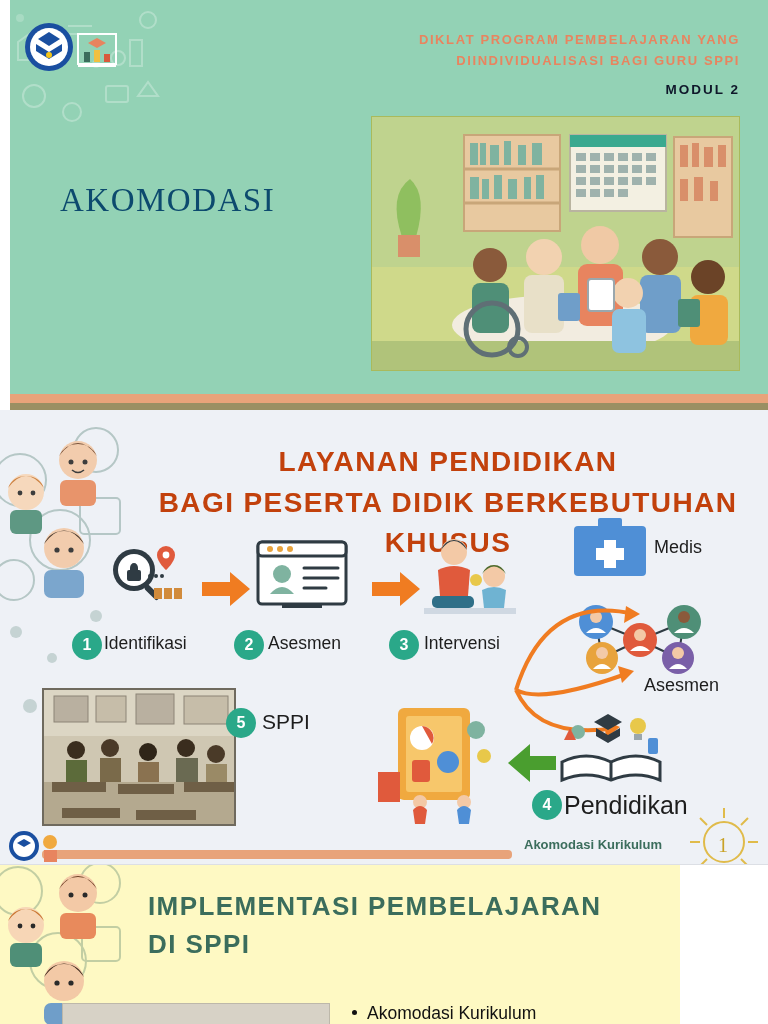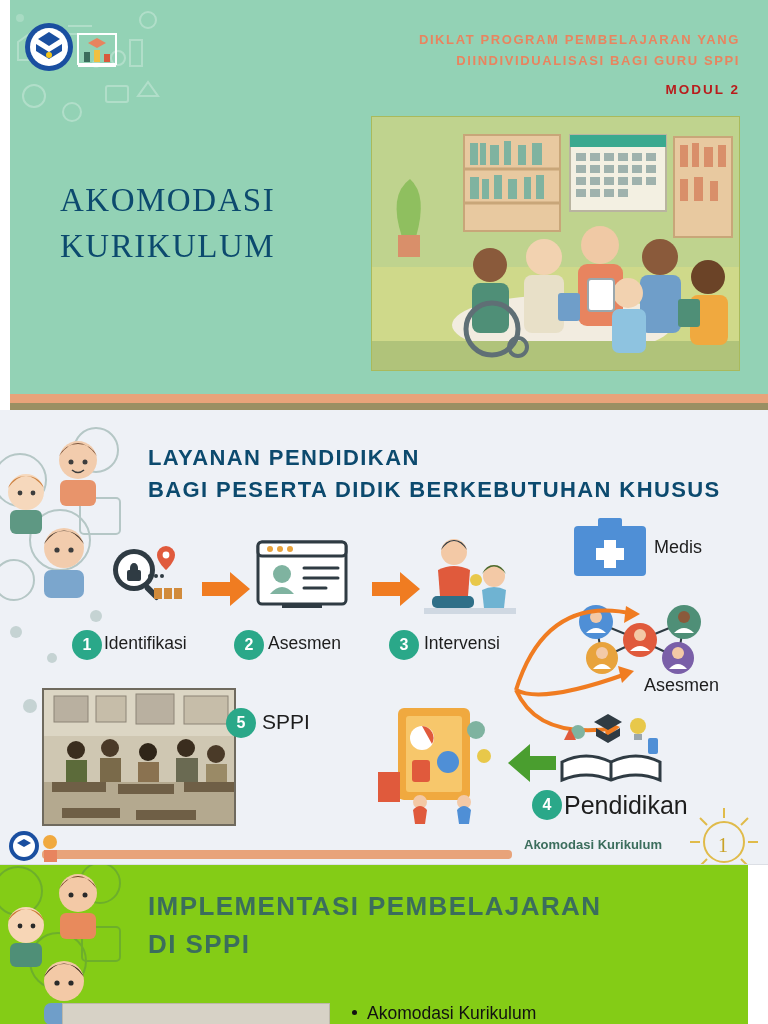--- a/index.html
+++ b/index.html
@@ -29,21 +29,21 @@
     position: absolute; left: 66px; top: 28px; width: 42px; height: 44px;
   }
   .s1-title-block {
     position: absolute; right: 38px; top: 30px; width: 420px; text-align: right;
   }
   .s1-kicker {
     color: #e8845f; font-weight: bold; font-size: 13px; letter-spacing: 1.6px;
     line-height: 1.6; text-transform: uppercase;
   }
   .s1-modul {
-    margin-top: 10px; color: #b91c1c; font-weight: bold; font-size: 13.5px;
+    margin-top: 10px; color: #0f172a; font-weight: bold; font-size: 13.5px;
     letter-spacing: 2px;
   }
   .s1-heading {
     position: absolute; left: 50px; top: 178px; width: 300px;
     color: #0c4a6e; font-size: 33px; letter-spacing: 1.5px; line-height: 1.38;
     font-family: "Liberation Serif", serif; font-weight: 400;
   }
   .s1-photo {
     position: absolute; left: 361px; top: 116px; width: 369px; height: 255px;
     background: #b9c86a; border: 1px solid #a9ba5c; overflow: hidden;
@@ -54,22 +54,23 @@
   
   .slide2 {
     position: absolute; left: 0; top: 410px; width: 768px; height: 455px;
     background: #eef1f6; overflow: hidden;
   }
   .s2-doodle {
     position: absolute; left: 0; top: 10px; width: 130px; height: 350px; opacity: .9;
   }
   .s2-head {
     position: absolute; left: 148px; top: 32px; width: 600px;
-    color: #0c4a6e; font-size: 22px; font-weight: bold; letter-spacing: 1.4px;
+    color: #c2410c; font-size: 28px; font-weight: bold; letter-spacing: 1.4px;
     line-height: 1.45;
+    text-align: center;
   }
   .step-label { position: absolute; font-size: 17.5px; color: #1d1d1d; }
   .circ-num {
     position: absolute; width: 30px; height: 30px; border-radius: 50%;
     background: #2aa889; color: #fff; font-size: 16px; font-weight: bold;
     display: flex; align-items: center; justify-content: center;
   }
   .s2-footer-bar {
     position: absolute; left: 42px; top: 440px; width: 470px; height: 9px;
     background: #e8a37a; border-radius: 4px;
@@ -78,22 +79,22 @@
     position: absolute; left: 524px; top: 427px; font-size: 13px; color: #3b6d5c; font-weight: bold;
   }
   .s2-pagenum {
     position: absolute; right: 22px; top: 412px; width: 46px; height: 46px;
     color: #c9a227; font-family: "Liberation Serif", serif; font-size: 20px;
     display: flex; align-items: center; justify-content: center;
   }
 
   
   .slide3 {
-    position: absolute; left: 0; top: 865px; width: 748px; height: 159px;
-    background: #84cc16; overflow: hidden;
+    position: absolute; left: 0; top: 865px; width: 680px; height: 159px;
+    background: #fef9c3; overflow: hidden;
   }
   .s3-doodle { position: absolute; left: 0; top: 0; width: 130px; height: 159px; }
   .s3-head {
     position: absolute; left: 148px; top: 22px; width: 600px;
     color: #3b6d5c; font-size: 26px; font-weight: bold; letter-spacing: 1.4px;
     line-height: 1.48;
   }
   .s3-photo {
     position: absolute; left: 62px; top: 138px; width: 268px; height: 30px;
     background: #d7d2c6; border: 1px solid #bdb8aa;
@@ -149,21 +150,20 @@
     </svg>
 
     <div class="s1-title-block">
       <div class="s1-kicker">DIKLAT PROGRAM PEMBELAJARAN YANG</div>
       <div class="s1-kicker">DIINDIVIDUALISASI BAGI GURU SPPI</div>
       <div class="s1-modul">MODUL 2</div>
     </div>
 
     <div class="s1-heading">
       <div>AKOMODASI</div>
-      <div>KURIKULUM</div>
     </div>
 
     <div class="s1-photo">
       <svg viewBox="0 0 369 255" width="369" height="255">
         <rect width="369" height="255" fill="#cfd98a"></rect>
         <rect x="0" y="0" width="369" height="150" fill="#bfd38e"></rect>
 
         <rect x="92" y="18" width="96" height="96" fill="#e8c9a0" stroke="#c8a679" stroke-width="2"></rect>
         <g fill="#7fb3a0">
           <rect x="98" y="26" width="8" height="22"></rect>

